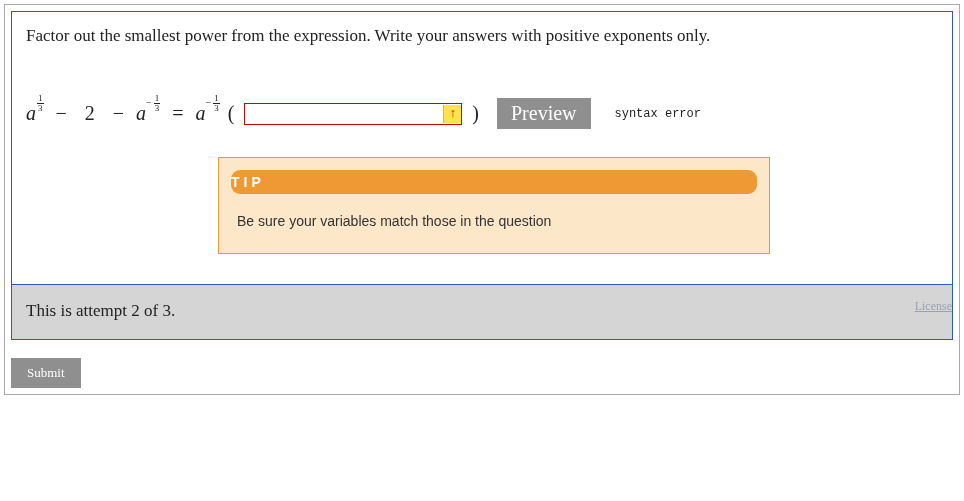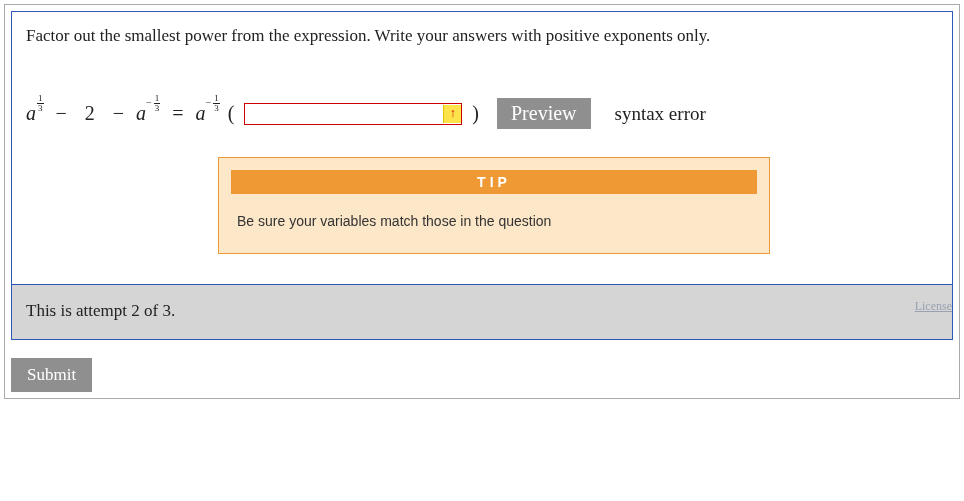--- a/index.html
+++ b/index.html
@@ -98,39 +98,40 @@
     background: #8f8f8f;
     color: #fff;
     font-family: Georgia, serif;
     font-size: 20px;
     border: none;
     padding: 4px 14px;
     margin: 0 4px 0 10px;
     cursor: pointer;
   }
   .syntax-msg {
-    font-size: 19px;
+    font-size: 12px;
     margin-left: 14px;
+    font-family: Liberation Mono, monospace;
   }
   .tip-box {
     margin: 28px 0 10px 192px;
     width: 552px;
     border: 1px solid #ee9933;
     background: #fce7c8;
     padding: 12px;
   }
   .tip-header {
     background: #ee9933;
     color: #fff;
-    text-align: center;
     font-family: Arial, sans-serif;
     font-size: 14px;
     font-weight: bold;
     letter-spacing: 4px;
     padding: 4px 0;
+    border-radius: 9px;
   }
   .tip-body {
     padding: 14px 6px 6px 6px;
     font-family: Arial, sans-serif;
     font-size: 14px;
     color: #333;
     line-height: 1.9;
   }
   .footer-block {
     background: #d5d5d5;
@@ -149,21 +150,21 @@
     color: #9aa2b2;
     text-decoration: underline;
     cursor: pointer;
   }
   .submit-btn {
     margin-top: 18px;
     background: #8f8f8f;
     color: #fff;
     border: none;
     font-family: Georgia, serif;
-    font-size: 17px;
+    font-size: 13px;
     padding: 7px 16px;
     cursor: pointer;
   }
 </style>
 </head>
 <body>
 
 <div class="outer">
   <div class="question-block">
 

